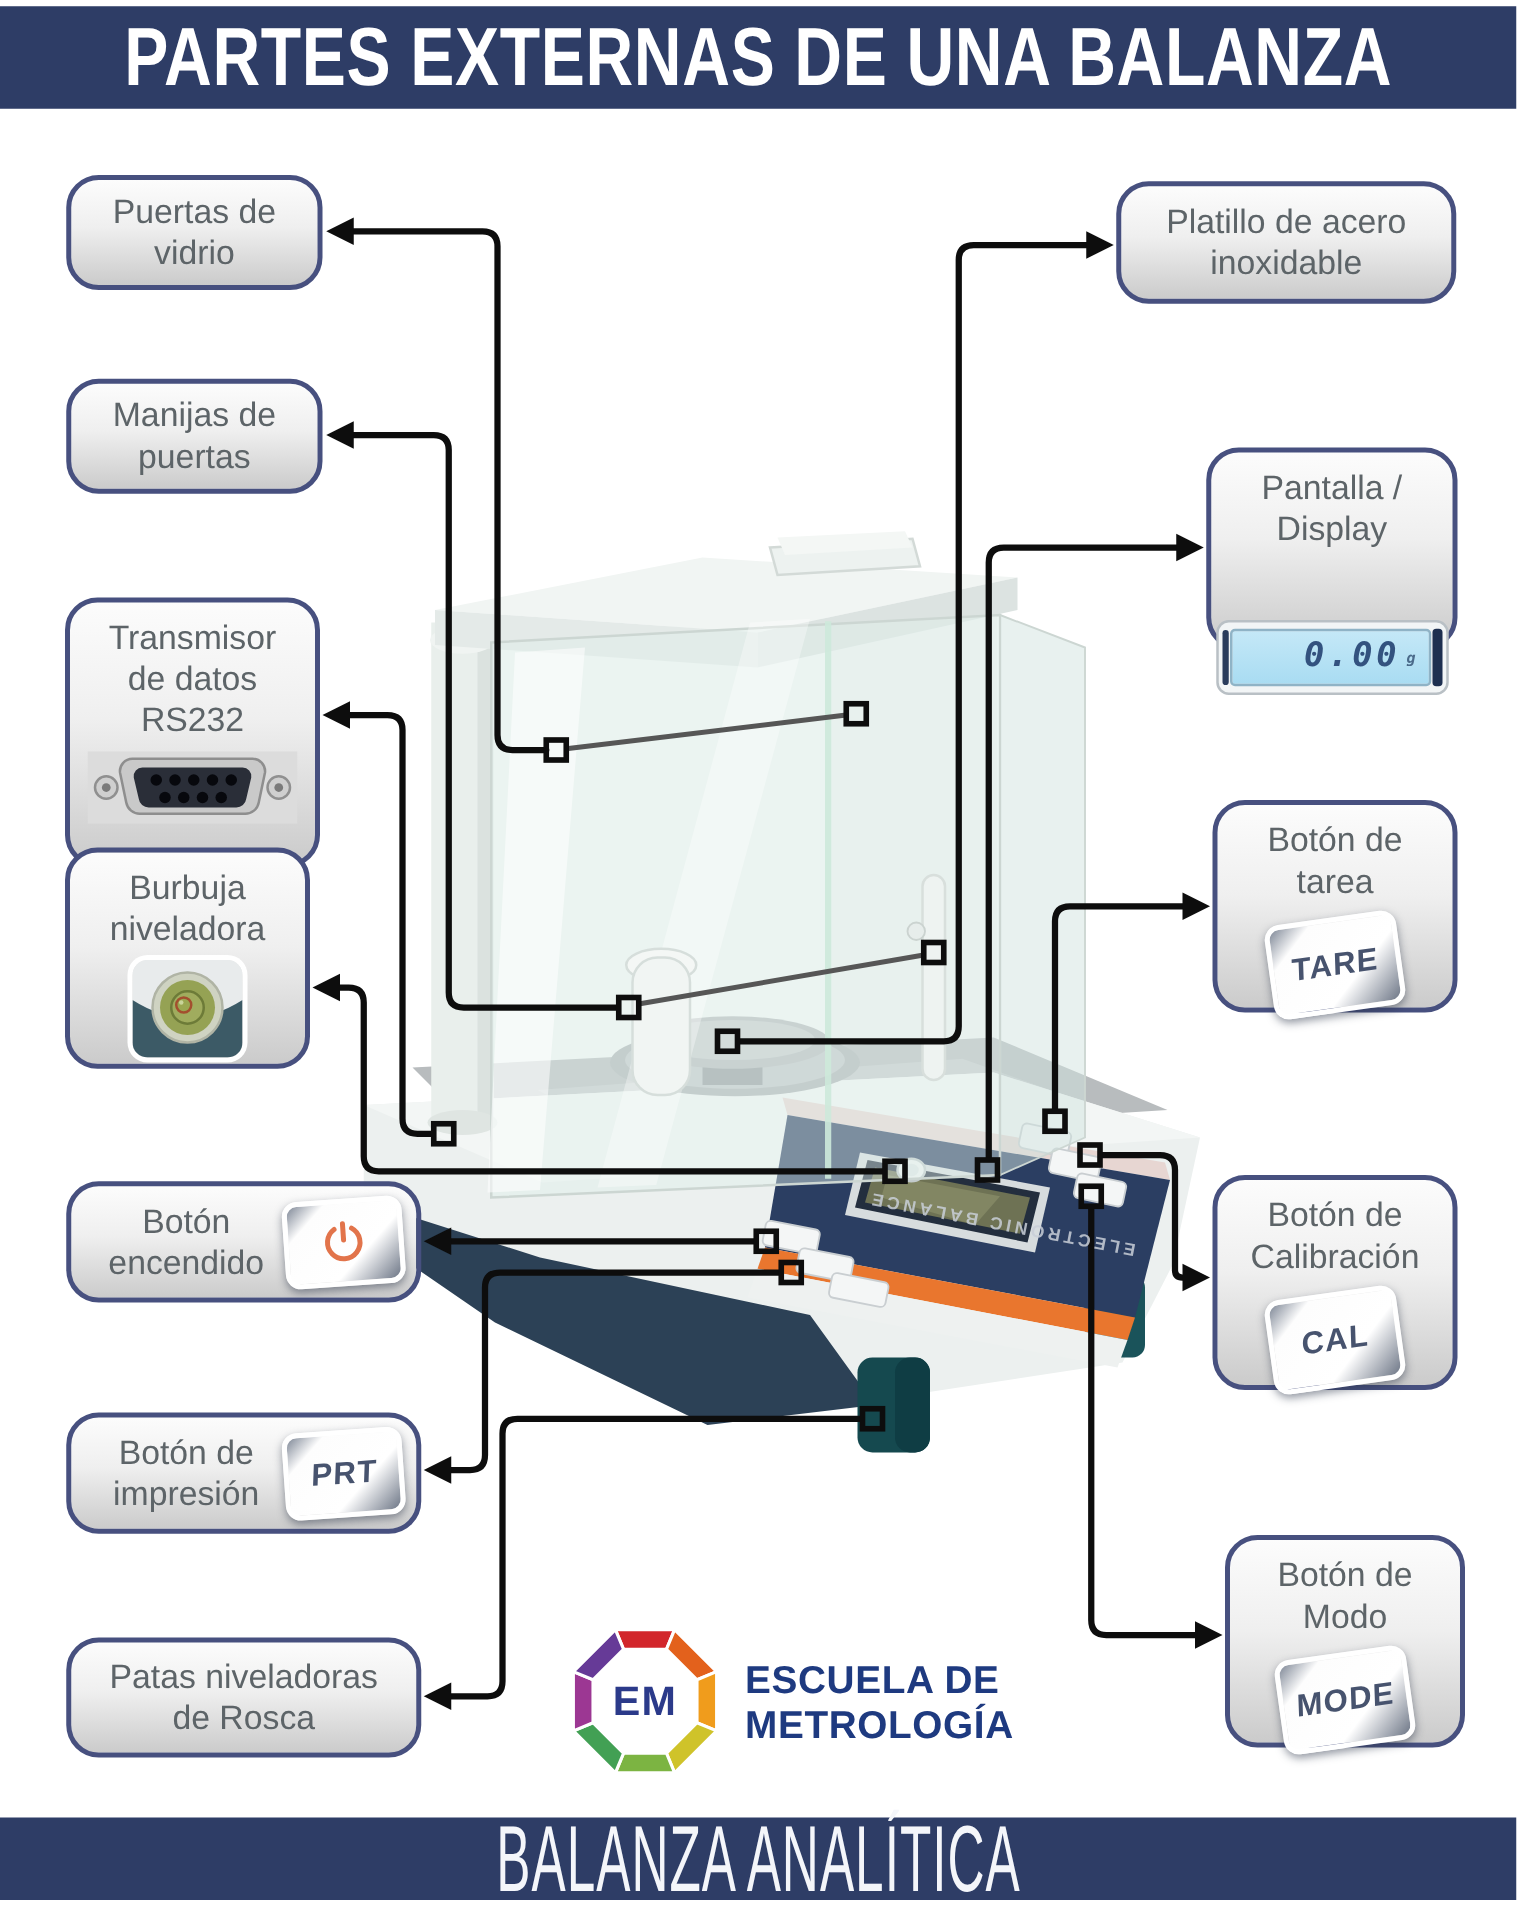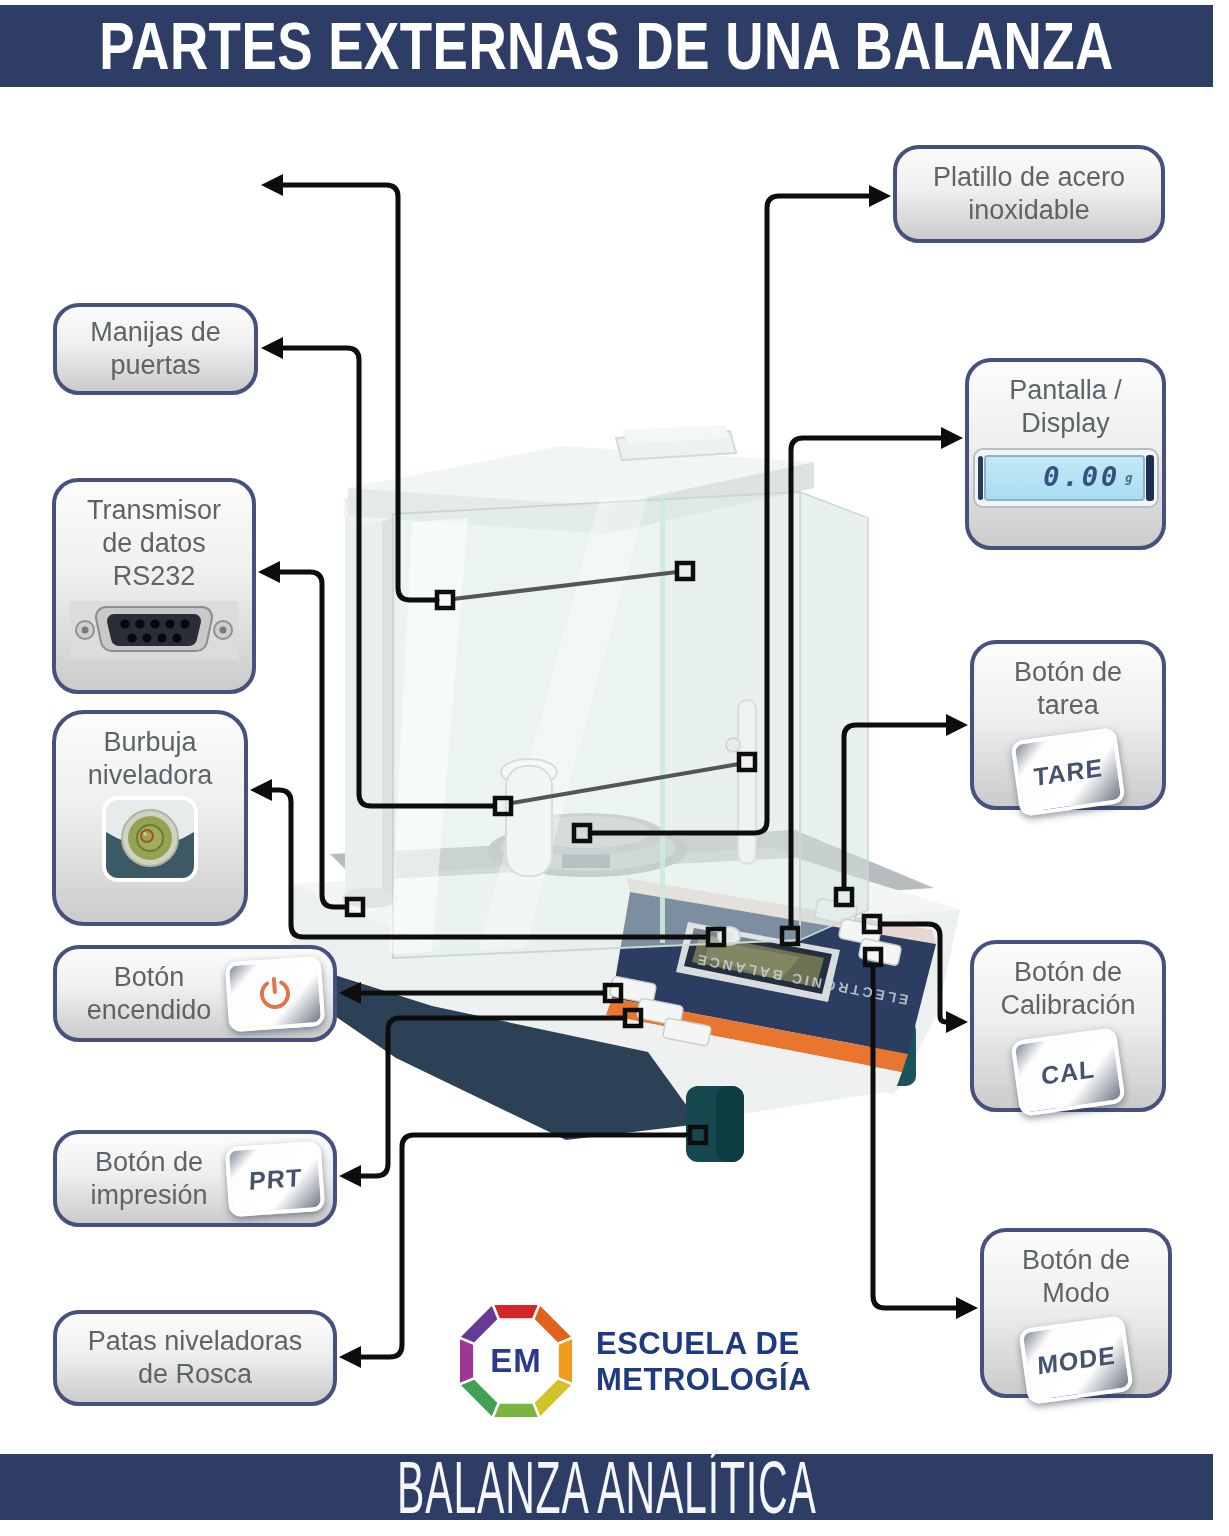--- a/index.html
+++ b/index.html
@@ -24,21 +24,21 @@
   .co.col{flex-direction:column;justify-content:flex-start;padding-top:12px;gap:8px;}
   .co.row{flex-direction:row;justify-content:space-between;padding:0 10px 0 14px;}
   
   .keycap{width:98px;height:68px;border-radius:12px;flex:0 0 auto;
       background:linear-gradient(135deg,#7e8796 0%,#fdfdfd 20%,#ffffff 66%,#6d7686 100%);
       border:4px solid #ffffff;box-shadow:0 3px 7px rgba(40,50,70,.5);
       display:flex;align-items:center;justify-content:center;transform:rotate(-8deg);}
   .keycap .klbl{font-weight:bold;color:#47536e;font-size:25px;letter-spacing:1px;transform:skewX(-6deg);}
   .keycap.small{width:88px;height:62px;transform:rotate(-4deg);}
   
-  .lcd{position:relative;width:182px;height:56px;background:#f2f5f6;border:2px solid #b9c0c5;border-radius:10px;flex:0 0 auto;}
+  .lcd{position:relative;width:182px;height:56px;background:#f2f5f6;border:2px solid #b9c0c5;border-radius:10px;flex:0 0 auto;margin-top:48px;}
   .lcd .edge-l{position:absolute;left:3px;top:6px;bottom:6px;width:5px;background:#2a3c5c;border-radius:3px;}
   .lcd .edge-r{position:absolute;right:3px;top:5px;bottom:5px;width:8px;background:#1d2f50;border-radius:3px;}
   .lcd .screen{position:absolute;left:9px;right:12px;top:5px;bottom:5px;border:2px solid #8fb3c6;border-radius:4px;
       background:linear-gradient(180deg,#c4e8f7,#a9dcf2);display:flex;align-items:center;justify-content:flex-end;
       padding-right:10px;font-family:"DejaVu Sans Mono",monospace;font-style:italic;font-weight:bold;
       font-size:27px;color:#33527f;letter-spacing:3px;}
   .lcd .unit{font-size:12px;margin-left:5px;color:#4a6a8a;letter-spacing:0;}
   
   .logo{position:absolute;left:450px;top:1295px;width:132px;height:132px;z-index:3;}
   .logo .mono{position:absolute;left:0;top:0;width:132px;height:132px;display:flex;align-items:center;justify-content:center;
@@ -178,20 +178,24 @@
 
   <div class="panel-text">ELECTRONIC BALANCE</div>
 
   <div class="banner banner-top">
     <span>PARTES EXTERNAS DE UNA BALANZA</span>
   </div>
   <div class="banner banner-bottom">
     <span>BALANZA ANALÍTICA</span>
   </div>
 
+  <div class="co" style="left:53px;top:140px;width:205px;height:92px;">
+    <div class="lbl">Puertas de
+vidrio</div>
+  </div>
 
   <div class="co" style="left:53px;top:303px;width:205px;height:92px;">
     <div class="lbl">Manijas de
 puertas</div>
   </div>
 
   <div class="co col" style="left:52px;top:478px;width:204px;height:216px;">
     <div class="lbl">Transmisor
 de datos
 RS232</div>
@@ -210,21 +214,21 @@
           <circle cx="92" cy="37" r="4.6"></circle>
           <circle cx="107" cy="37" r="4.6"></circle>
       </g>
       <circle cx="15" cy="29" r="9" fill="#cfcfcf" stroke="#909090" stroke-width="2"></circle>
         <circle cx="15" cy="29" r="3.5" fill="#7a7a7a"></circle>
       <circle cx="153" cy="29" r="9" fill="#cfcfcf" stroke="#909090" stroke-width="2"></circle>
         <circle cx="153" cy="29" r="3.5" fill="#7a7a7a"></circle>
     </svg>
   </div>
 
-  <div class="co col" style="left:52px;top:710px;width:196px;height:216px;border-radius:32px;">
+  <div class="co col" style="left:52px;top:678px;width:196px;height:177px;">
     <div class="lbl">Burbuja
 niveladora</div>
     <svg width="88" height="78" viewBox="0 0 88 78" style="border-radius:12px;box-shadow:0 0 0 4px #fff;">
       <rect x="0" y="0" width="88" height="78" rx="10" fill="#e8ebec"></rect>
       <path d="M0,32 q44,28 88,0 v46 h-88 z" fill="#3c5a66"></path>
       <circle cx="44" cy="38" r="28" fill="#cfd3c2" stroke="#b0b4a5" stroke-width="2"></circle>
       <circle cx="44" cy="38" r="22" fill="#95a254"></circle>
       <circle cx="44" cy="38" r="13" fill="#a0ac5e" stroke="#6d7b38" stroke-width="2"></circle>
       <circle cx="41" cy="36" r="6" fill="#9aa751" stroke="#a34f2e" stroke-width="2"></circle>
       <circle cx="39" cy="34" r="1.8" fill="#c9d49a"></circle>
@@ -253,21 +257,21 @@
   <div class="co" style="left:53px;top:1310px;width:284px;height:96px;">
     <div class="lbl">Patas niveladoras
 de Rosca</div>
   </div>
 
   <div class="co" style="left:893px;top:145px;width:272px;height:98px;">
     <div class="lbl">Platillo de acero
 inoxidable</div>
   </div>
 
-  <div class="co col" style="left:965px;top:358px;width:201px;height:192px;">
+  <div class="co col" style="left:965px;top:358px;width:201px;height:162px;">
     <div class="lbl">Pantalla /
 Display</div>
     <div class="lcd">
       <div class="edge-l"></div>
       <div class="edge-r"></div>
       <div class="screen">
         <span>0.00</span>
         <span class="unit">g</span>
       </div>
     </div>

